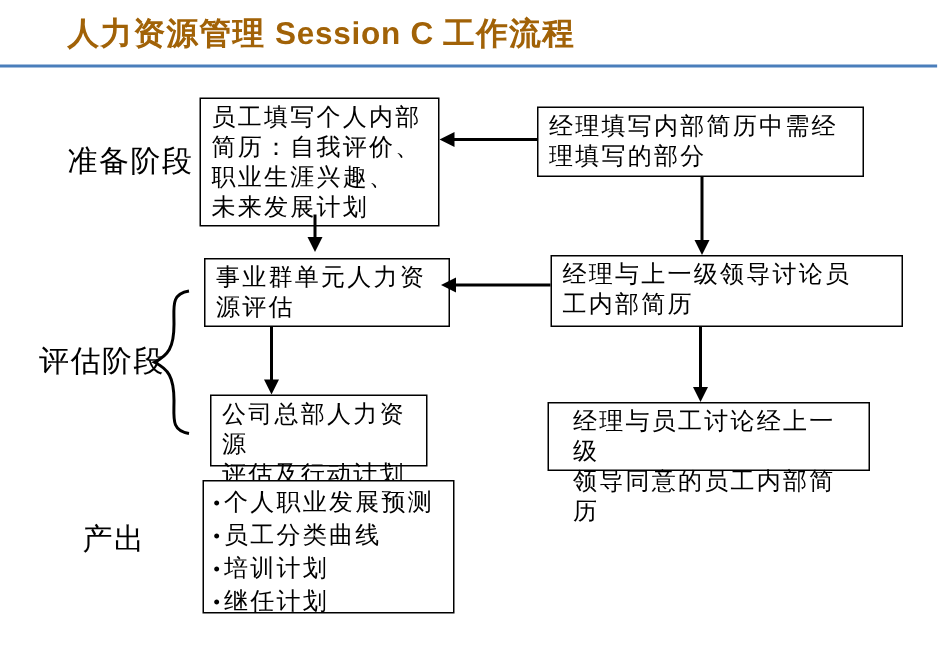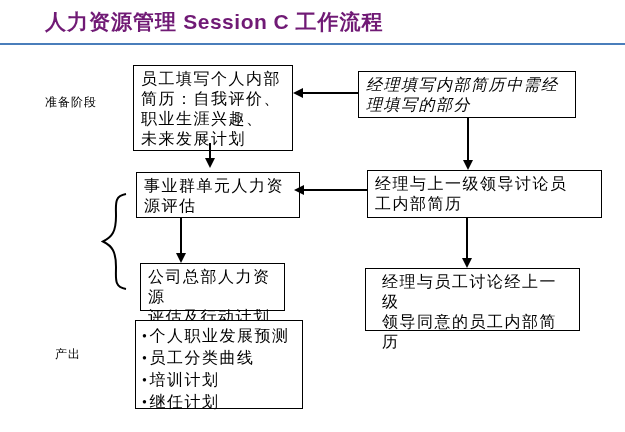--- a/index.html
+++ b/index.html
@@ -4,34 +4,34 @@
 <style>
   html,body { margin:0; padding:0; background:#ffffff; }
   .stage {
     position:relative; width:625px; height:432px; background:#ffffff;
     font-family:"Liberation Serif","DejaVu Serif",serif; color:#000;
     overflow:hidden;
   }
   
   .title {
     position:absolute; left:45px; top:8px;
-    font-size:21px; font-weight:600; color:#701a75; letter-spacing:1px;
+    font-size:21px; font-weight:600; color:#a16207; letter-spacing:1px;
     white-space:nowrap;
   }
   .title .hl {
     font-family:"Liberation Sans","DejaVu Sans",sans-serif;
     font-weight:800; letter-spacing:0.5px;
   }
   .divider {
     position:absolute; left:0; top:43px; width:625px; height:2px;
     background:#4a7ebb;
   }
   
   .stage-label {
-    position:absolute; font-size:12px; letter-spacing:1px; white-space:nowrap;
+    position:absolute; font-size:20px; letter-spacing:1px; white-space:nowrap;
   }
   
   .box {
     position:absolute; border:1.5px solid #000; background:#fff;
     font-size:16px; line-height:20px; letter-spacing:1.5px;
     padding:3px 7px; box-sizing:border-box; white-space:pre-line;
   }
   .box-list { white-space:normal; line-height:21px; padding:4px 5px 4px 6px; }
   .box-list .li { white-space:nowrap; }
   .box-list .li .bullet { font-size:14px; margin-right:1px; }
@@ -54,44 +54,45 @@
 <body>
 
 <div class="stage">
 
   <div class="title">
     <span>人力资源管理 </span><span class="hl">Session C</span><span> 工作流程</span>
   </div>
   <div class="divider"></div>
 
   <div class="stage-label" style="left:45px; top:94px;">准备阶段</div>
+  <div class="stage-label" style="left:26px; top:227px;">评估阶段</div>
   <div class="stage-label" style="left:55px; top:346px;">产出</div>
 
   <svg class="brace" width="28" height="99" viewBox="0 0 28 99">
     <path d="M 26 2 C 14 4, 16 12, 16 24 C 16 40, 12 45, 3 49.5 C 12 54, 16 59, 16 75 C 16 87, 14 95, 26 97" fill="none" stroke="#000000" stroke-width="2"></path>
   </svg>
 
   <div class="box" style="left:133px; top:65px;  width:160px; height:86px;">员工填写个人内部
 简历：自我评价、
 职业生涯兴趣、
 未来发展计划</div>
 
-  <div class="box" style="left:358px; top:71px;  width:218px; height:47px;font-style:italic;">经理填写内部简历中需经
+  <div class="box" style="left:358px; top:71px;  width:218px; height:47px;">经理填写内部简历中需经
 理填写的部分</div>
 
   <div class="box" style="left:136px; top:172px; width:164px; height:46px;">事业群单元人力资
 源评估</div>
 
   <div class="box" style="left:367px; top:170px; width:235px; height:48px;">经理与上一级领导讨论员
 工内部简历</div>
 
   <div class="box" style="left:140px; top:263px; width:145px; height:48px;">公司总部人力资源
 评估及行动计划</div>
 
-  <div class="box" style="left:365px; top:268px; width:215px; height:63px;padding-left:16px;">经理与员工讨论经上一级
+  <div class="box" style="left:365px; top:268px; width:215px; height:46px;padding-left:16px;">经理与员工讨论经上一级
 领导同意的员工内部简历</div>
 
   <div class="box box-list" style="left:135px; top:320px; width:168px; height:89px;">
     <div class="li"><span class="bullet">•</span><span>个人职业发展预测</span></div>
     <div class="li"><span class="bullet">•</span><span>员工分类曲线</span></div>
     <div class="li"><span class="bullet">•</span><span>培训计划</span></div>
     <div class="li"><span class="bullet">•</span><span>继任计划</span></div>
   </div>
 
   <div class="aline-h" style="left:301px; top:92px;  width:57px;"></div>

